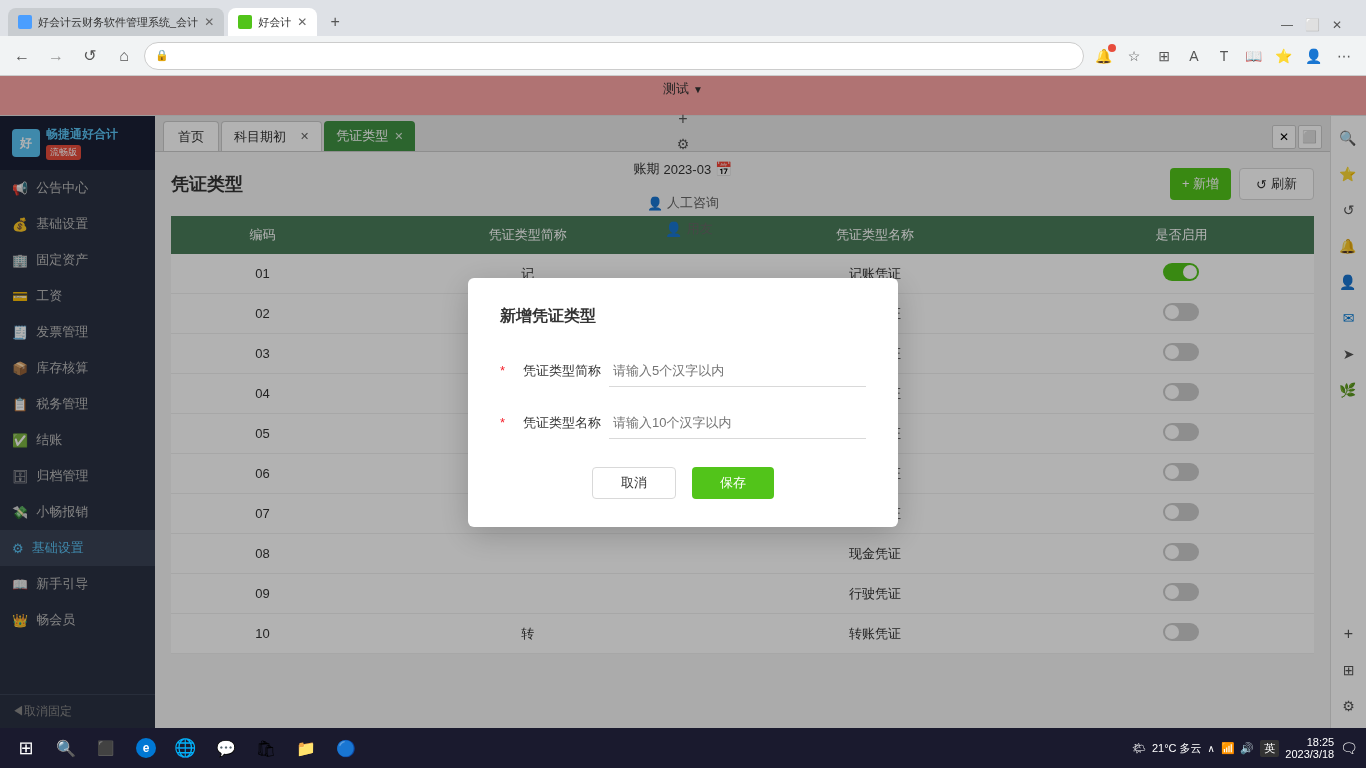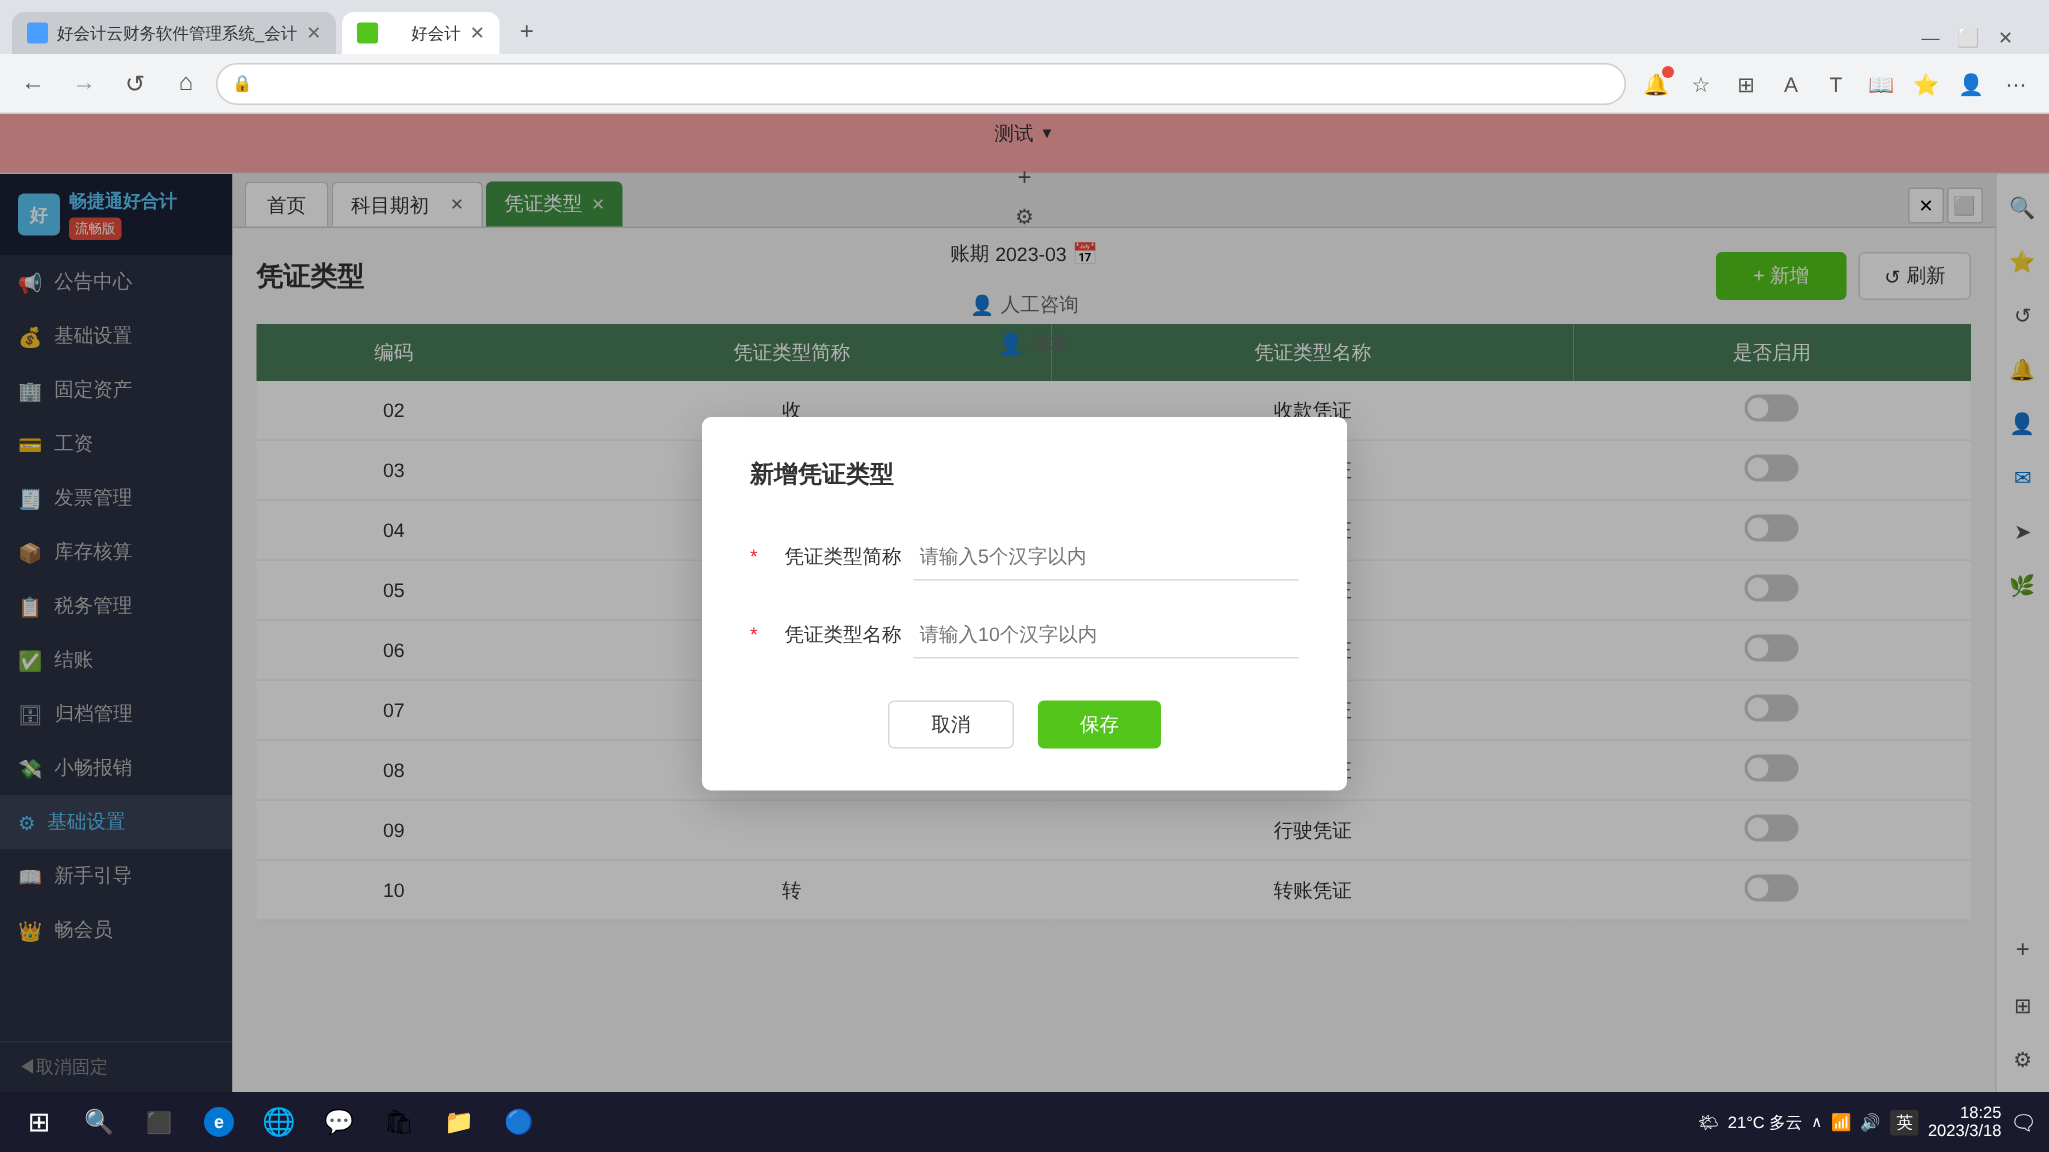--- a/index.html
+++ b/index.html
@@ -12,21 +12,21 @@
   <div style="display:flex; align-items:center; gap:4px; flex:1;">
 
     <div style="display:flex; align-items:center; height:28px; background:#c8ccd0; border-radius:8px 8px 0 0; padding:0 10px; gap:6px; font-size:12px; color:#333; max-width:220px; white-space:nowrap; overflow:hidden;">
       <div style="width:14px;height:14px;background:#4a9eff;border-radius:2px;flex-shrink:0;"></div>
       <span style="flex:1;overflow:hidden;text-overflow:ellipsis;white-space:nowrap;font-size:11px;">好会计云财务软件管理系统_会计</span>
       <span style="font-size:12px;color:#666;cursor:pointer;">✕</span>
     </div>
 
     <div style="display:flex; align-items:center; height:28px; background:#fff; border-radius:8px 8px 0 0; padding:0 10px; gap:6px; font-size:12px; color:#333; white-space:nowrap;">
       <div style="width:14px;height:14px;background:#52c41a;border-radius:2px;flex-shrink:0;"></div>
-      <span style="font-size:11px;margin-left:16px;">好会计</span>
+      <span style="font-size:11px;">好会计</span>
       <span style="font-size:12px;color:#666;cursor:pointer;">✕</span>
     </div>
     <div style="width:28px;height:28px;display:flex;align-items:center;justify-content:center;font-size:16px;color:#555;cursor:pointer;">+</div>
   </div>
   <div style="display:flex;gap:12px;padding:0 16px;margin-bottom:4px;">
     <span style="font-size:12px;color:#555;cursor:pointer;">—</span>
     <span style="font-size:12px;color:#555;cursor:pointer;">⬜</span>
     <span style="font-size:12px;color:#555;cursor:pointer;">✕</span>
   </div>
 </div>
@@ -166,38 +166,46 @@
         </div>
         <div style="flex:1;"></div>
         <div style="width:24px;height:24px;display:flex;align-items:center;justify-content:center;cursor:pointer;border:1px solid #ccc;border-radius:2px;background:#fff;font-size:12px;margin-bottom:2px;">✕</div>
         <div style="width:24px;height:24px;display:flex;align-items:center;justify-content:center;cursor:pointer;border:1px solid #ccc;border-radius:2px;background:#fff;font-size:12px;margin-left:2px;margin-bottom:2px;">⬜</div>
       </div>
 
       <div style="flex:1;overflow:auto;padding:16px;background:#f5f5f5;">
         <div style="display:flex;align-items:center;justify-content:space-between;margin-bottom:16px;">
           <div style="font-size:18px;font-weight:bold;color:#333;">凭证类型</div>
           <div style="display:flex;gap:8px;">
-            <button style="background:#52c41a;color:#fff;border:none;padding:6px 25px;border-radius:4px;cursor:pointer;font-size:13px;">+ 新增</button>
+            <button style="background:#52c41a;color:#fff;border:none;padding:6px 12px;border-radius:4px;cursor:pointer;font-size:13px;">+ 新增</button>
             <button style="background:#fff;color:#333;border:1px solid #d9d9d9;padding:6px 16px;border-radius:4px;cursor:pointer;font-size:13px;display:flex;align-items:center;gap:4px;">
               <span>↺</span>
               <span>刷新</span>
             </button>
           </div>
         </div>
 
         <table style="width:100%;border-collapse:collapse;background:#fff;">
           <thead>
             <tr style="background:#4a7c59;color:#fff;">
               <th style="padding:10px 16px;text-align:center;font-weight:normal;font-size:13px;">编码</th>
               <th style="padding:10px 16px;text-align:center;font-weight:normal;font-size:13px;">凭证类型简称</th>
               <th style="padding:10px 16px;text-align:center;font-weight:normal;font-size:13px;">凭证类型名称</th>
               <th style="padding:10px 16px;text-align:center;font-weight:normal;font-size:13px;">是否启用</th>
             </tr>
           </thead>
           <tbody id="table-body">
+          <tr style="border-bottom: 1px solid rgb(240, 240, 240);">
+                <td style="padding: 9px 16px; text-align: center; font-size: 13px; color: rgb(51, 51, 51);">01</td>
+                <td style="padding: 9px 16px; text-align: center; font-size: 13px; color: rgb(51, 51, 51);">记</td>
+                <td style="padding: 9px 16px; text-align: center; font-size: 13px; color: rgb(51, 51, 51);">记账凭证</td>
+                <td style="padding: 9px 16px; text-align: center;"><div style="width: 36px; height: 18px; border-radius: 9px; display: inline-flex; align-items: center; cursor: pointer; position: relative; background: rgb(82, 196, 26);">
+                    <div style="width: 14px; height: 14px; border-radius: 50%; background: rgb(255, 255, 255); position: absolute; top: 2px; left: 20px;"></div>
+                  </div></td>
+              </tr>
               <tr style="border-bottom: 1px solid rgb(240, 240, 240);">
                 <td style="padding: 9px 16px; text-align: center; font-size: 13px; color: rgb(51, 51, 51);">02</td>
                 <td style="padding: 9px 16px; text-align: center; font-size: 13px; color: rgb(51, 51, 51);">收</td>
                 <td style="padding: 9px 16px; text-align: center; font-size: 13px; color: rgb(51, 51, 51);">收款凭证</td>
                 <td style="padding: 9px 16px; text-align: center;"><div style="width: 36px; height: 18px; border-radius: 9px; display: inline-flex; align-items: center; cursor: pointer; position: relative; background: rgb(204, 204, 204);">
                     <div style="width: 14px; height: 14px; border-radius: 50%; background: rgb(255, 255, 255); position: absolute; top: 2px; left: 2px;"></div>
                   </div></td>
               </tr>
               <tr style="border-bottom: 1px solid rgb(240, 240, 240);">
                 <td style="padding: 9px 16px; text-align: center; font-size: 13px; color: rgb(51, 51, 51);">03</td>

